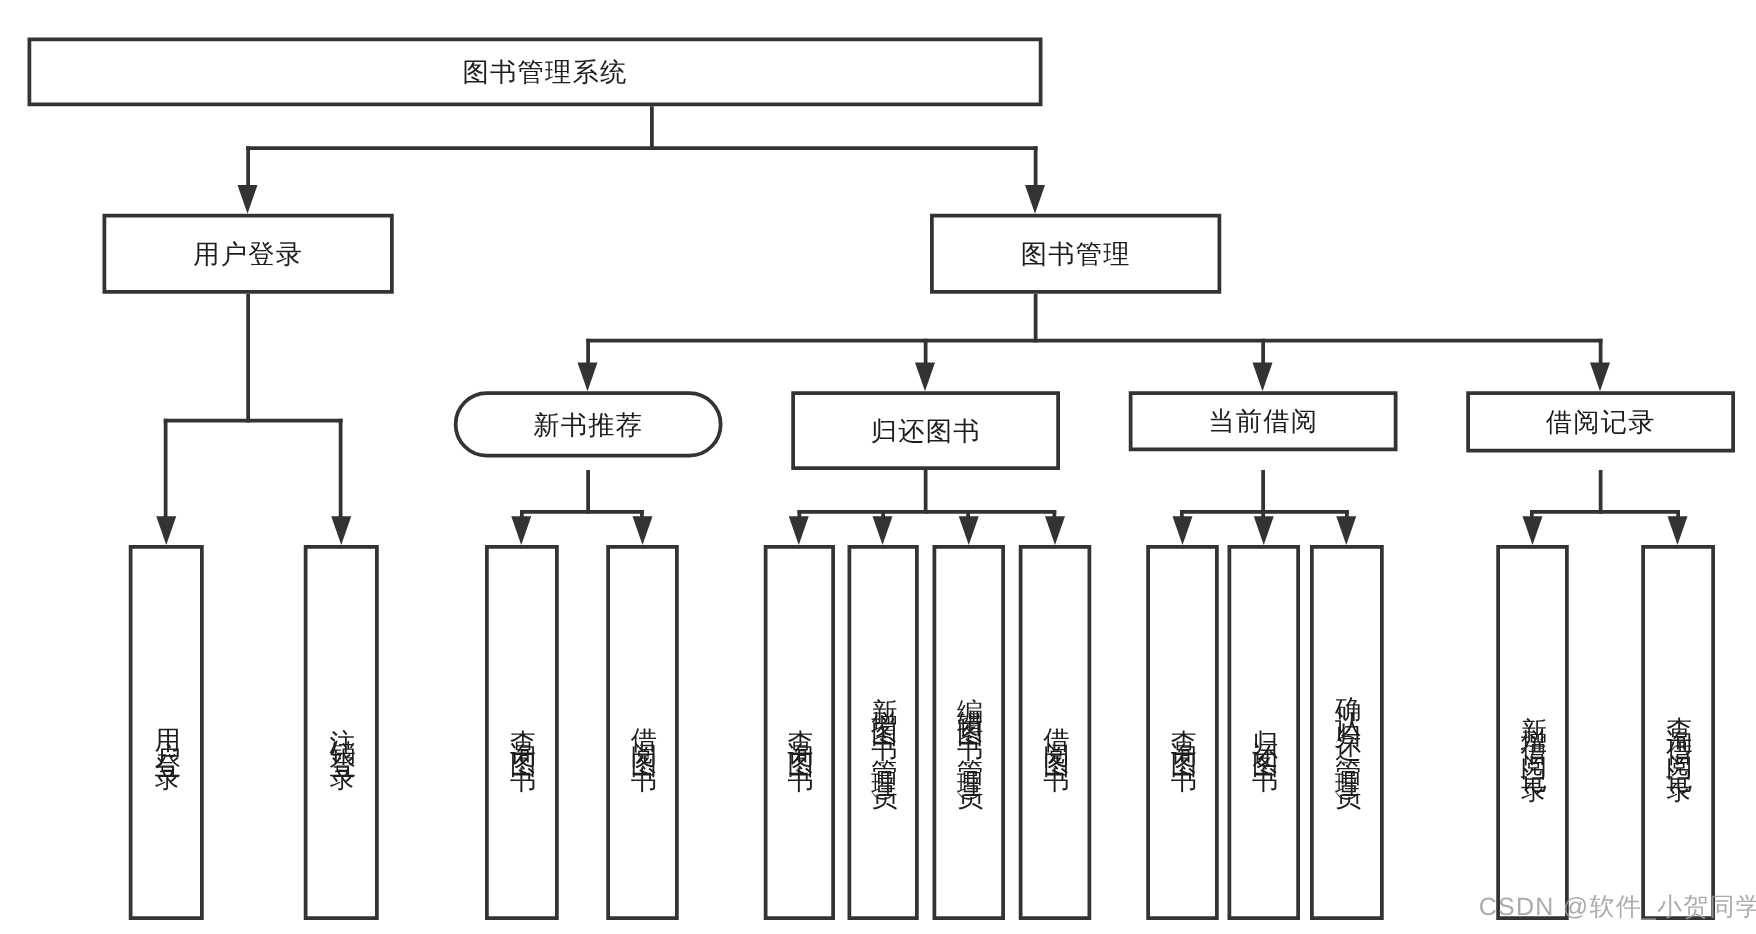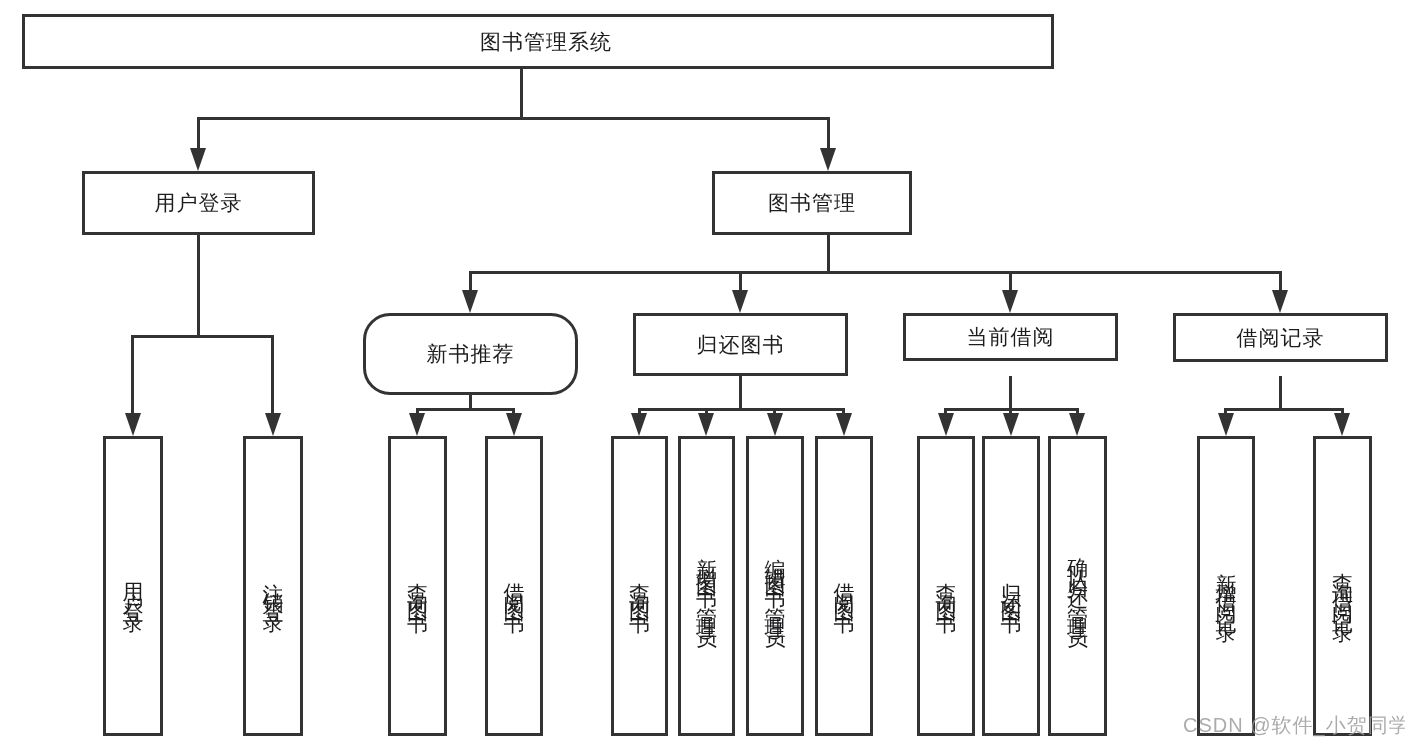--- a/index.html
+++ b/index.html
@@ -46,33 +46,33 @@
     letter-spacing:1px;
     z-index:5;
     white-space:nowrap;
   }
 </style>
 </head>
 <body>
 
 <div id="stage">
 
-  <div class="box" style="left:22px;top:14px;width:1032px;height:55px;padding-left:16px;">
+  <div class="box" style="left:22px;top:30px;width:812px;height:55px;padding-left:16px;">
     <span>图书管理系统</span>
   </div>
 
   <div class="box" style="left:82px;top:171px;width:233px;height:64px;">
     <span>用户登录</span>
   </div>
 
-  <div class="box" style="left:712px;top:171px;width:200px;height:64px;">
+  <div class="box" style="left:744px;top:171px;width:233px;height:64px;">
     <span>图书管理</span>
   </div>
 
-  <div class="box" style="left:363px;top:313px;width:215px;height:82px;border-radius:27px;">
+  <div class="box" style="left:363px;top:313px;width:215px;height:53px;border-radius:27px;">
     <span>新书推荐</span>
   </div>
 
   <div class="box" style="left:633px;top:313px;width:215px;height:63px;">
     <span>归还图书</span>
   </div>
 
   <div class="box" style="left:903px;top:313px;width:215px;height:48px;">
     <span>当前借阅</span>
   </div>

